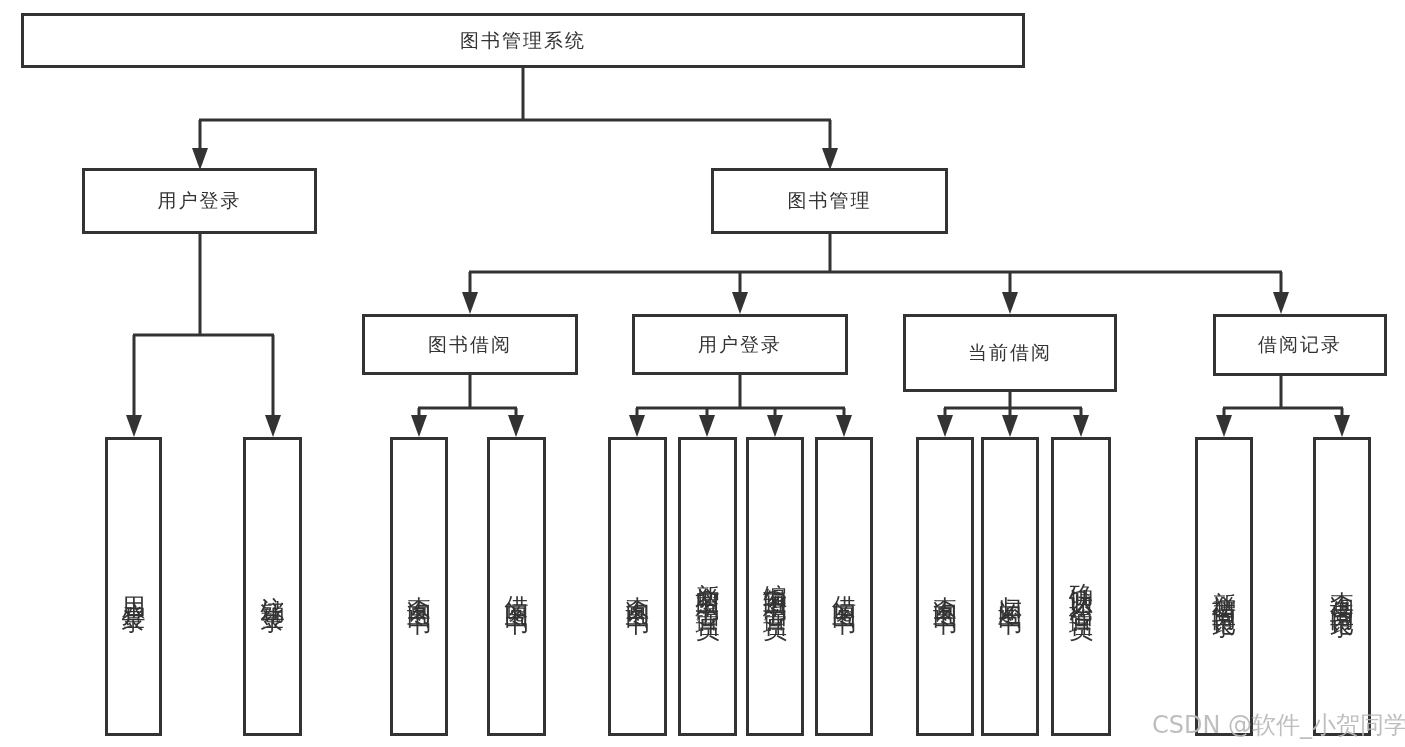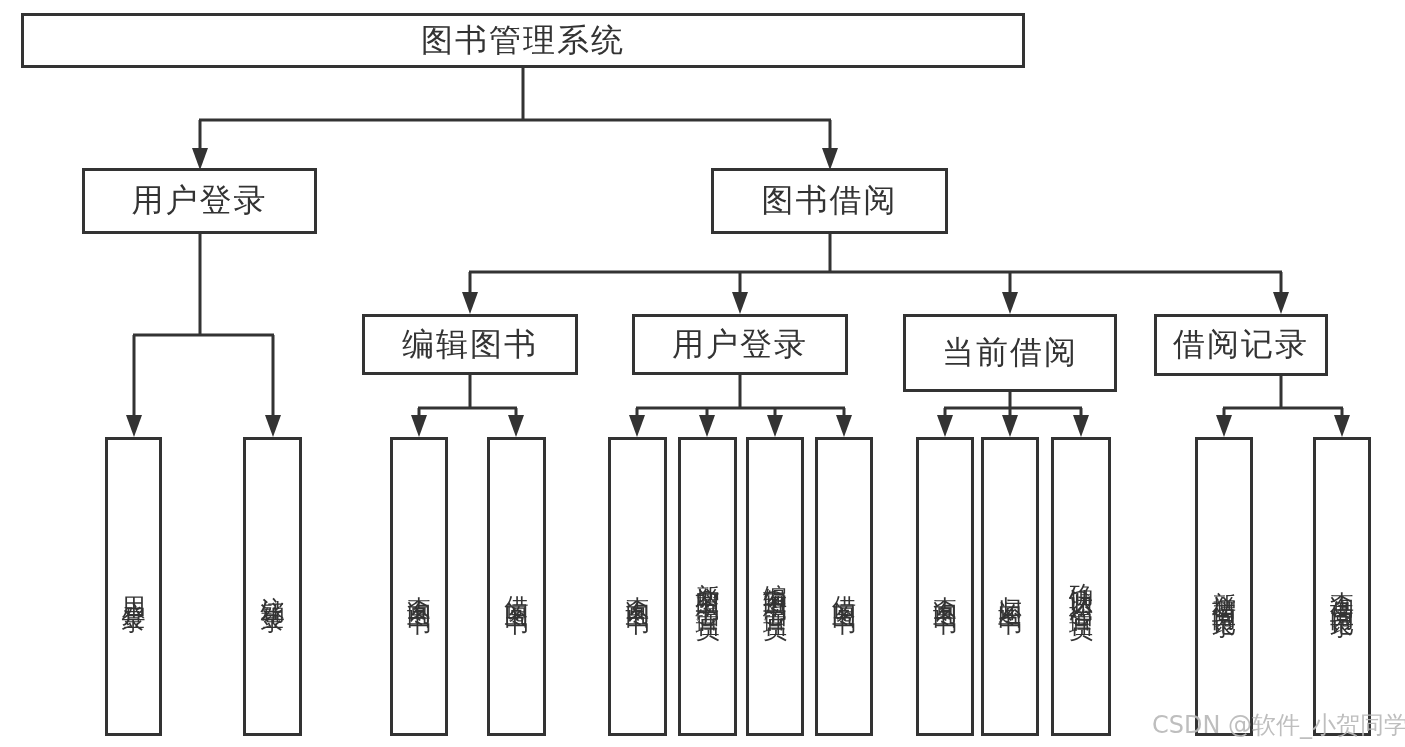--- a/index.html
+++ b/index.html
@@ -22,21 +22,21 @@
     border: 3px solid #333333;
     background: #ffffff;
     display: flex;
     align-items: center;
     justify-content: center;
     box-sizing: border-box;
     z-index: 2;
   }
   .hnode .hlabel {
     color: #333333;
-    font-size: 32px;
+    font-size: 19px;
     letter-spacing: 2px;
     white-space: nowrap;
   }
   .vnode {
     position: absolute;
     border: 3px solid #333333;
     background: #ffffff;
     display: flex;
     align-items: center;
     justify-content: center;
@@ -111,33 +111,33 @@
   </svg>
 
   <div class="hnode" style="left:21px; top:13px; width:1004px; height:55px">
     <span class="hlabel">图书管理系统</span>
   </div>
 
   <div class="hnode" style="left:82px; top:168px; width:235px; height:66px">
     <span class="hlabel">用户登录</span>
   </div>
   <div class="hnode" style="left:711px; top:168px; width:237px; height:66px">
-    <span class="hlabel">图书借阅</span>
+    <span class="hlabel">图书管理</span>
   </div>
 
   <div class="hnode" style="left:362px; top:314px; width:216px; height:61px">
-    <span class="hlabel">编辑图书</span>
+    <span class="hlabel">图书借阅</span>
   </div>
   <div class="hnode" style="left:632px; top:314px; width:216px; height:61px">
     <span class="hlabel">用户登录</span>
   </div>
   <div class="hnode" style="left:903px; top:314px; width:214px; height:78px">
     <span class="hlabel">当前借阅</span>
   </div>
-  <div class="hnode" style="left:1154px; top:314px; width:174px; height:62px">
+  <div class="hnode" style="left:1213px; top:314px; width:174px; height:62px">
     <span class="hlabel">借阅记录</span>
   </div>
 
   <div class="vnode" style="left:105px; width:57px">
     <span class="vlabel">用户登录</span>
   </div>
   <div class="vnode" style="left:243px; width:59px">
     <span class="vlabel">注销登录</span>
   </div>
 

